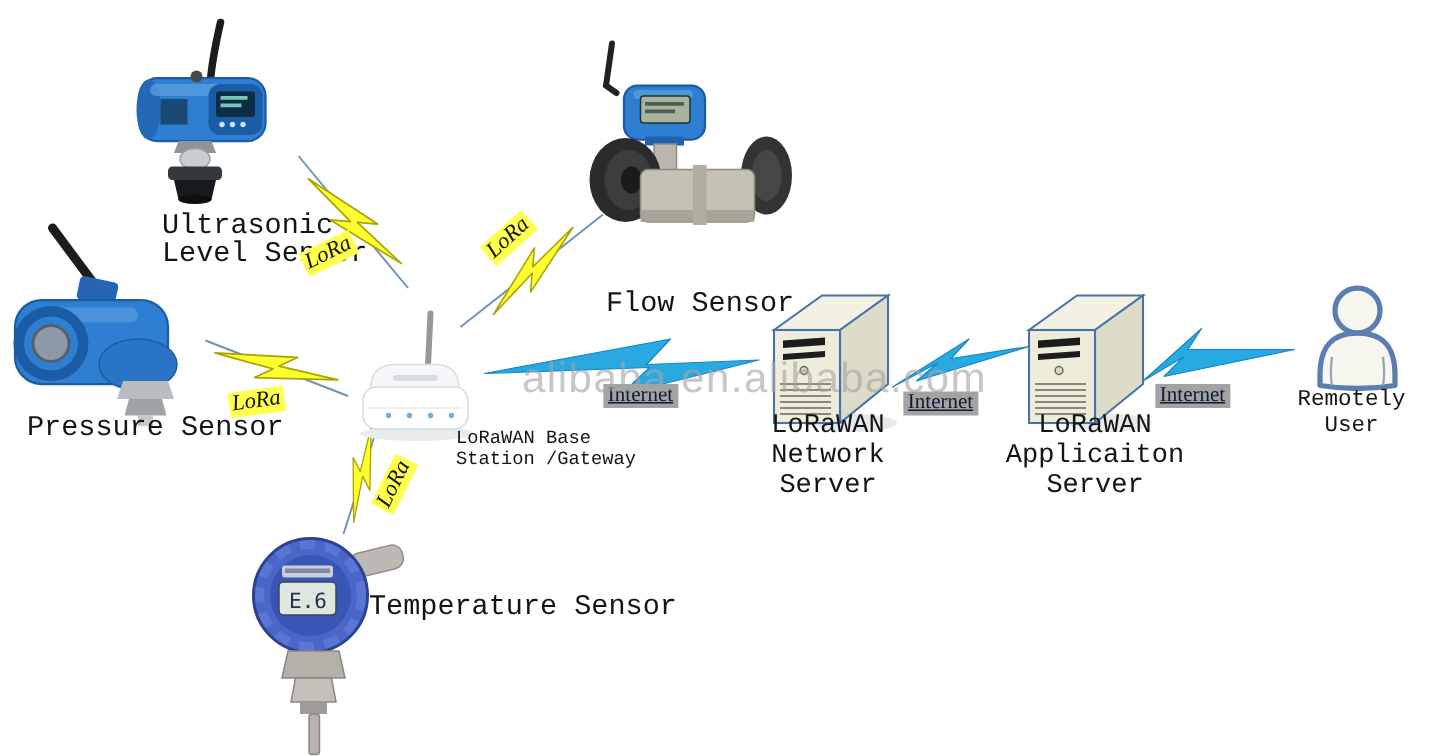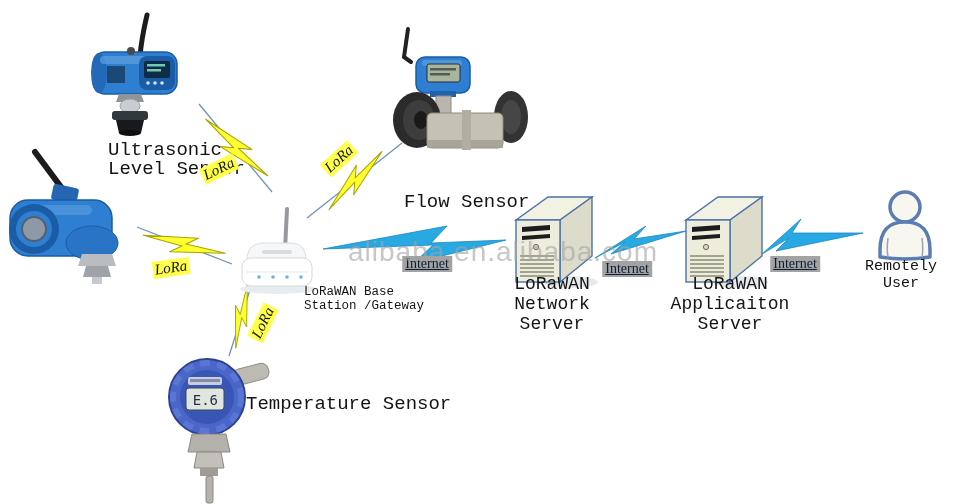--- a/index.html
+++ b/index.html
@@ -161,20 +161,21 @@
       <polygon points="192,434 226,434 230,452 188,452" fill="#b3b1aa" stroke="#8a8880"></polygon>
       <polygon points="197,452 221,452 224,468 194,468" fill="#c2c0b9" stroke="#8a8880"></polygon>
       <rect x="200" y="468" width="18" height="8" fill="#9e9c95"></rect>
       <rect x="206" y="476" width="7" height="27" rx="2" fill="#b5b3ac" stroke="#8a8880"></rect>
     </g>
   </svg>
 
   <div class="dev-label lbl-ultrasonic">Ultrasonic
 Level Sensor</div>
   <div class="dev-label lbl-flow">Flow Sensor</div>
+  <div class="dev-label lbl-pressure">Pressure Sensor</div>
   <div class="dev-label lbl-temperature">Temperature Sensor</div>
   <div class="dev-label lbl-gateway">LoRaWAN Base
 Station /Gateway</div>
   <div class="dev-label lbl-ns">LoRaWAN
 Network Server</div>
   <div class="dev-label lbl-as">LoRaWAN
 Applicaiton Server</div>
   <div class="dev-label lbl-user">Remotely User</div>
 
   <div class="lora-tag tag1">LoRa</div>

